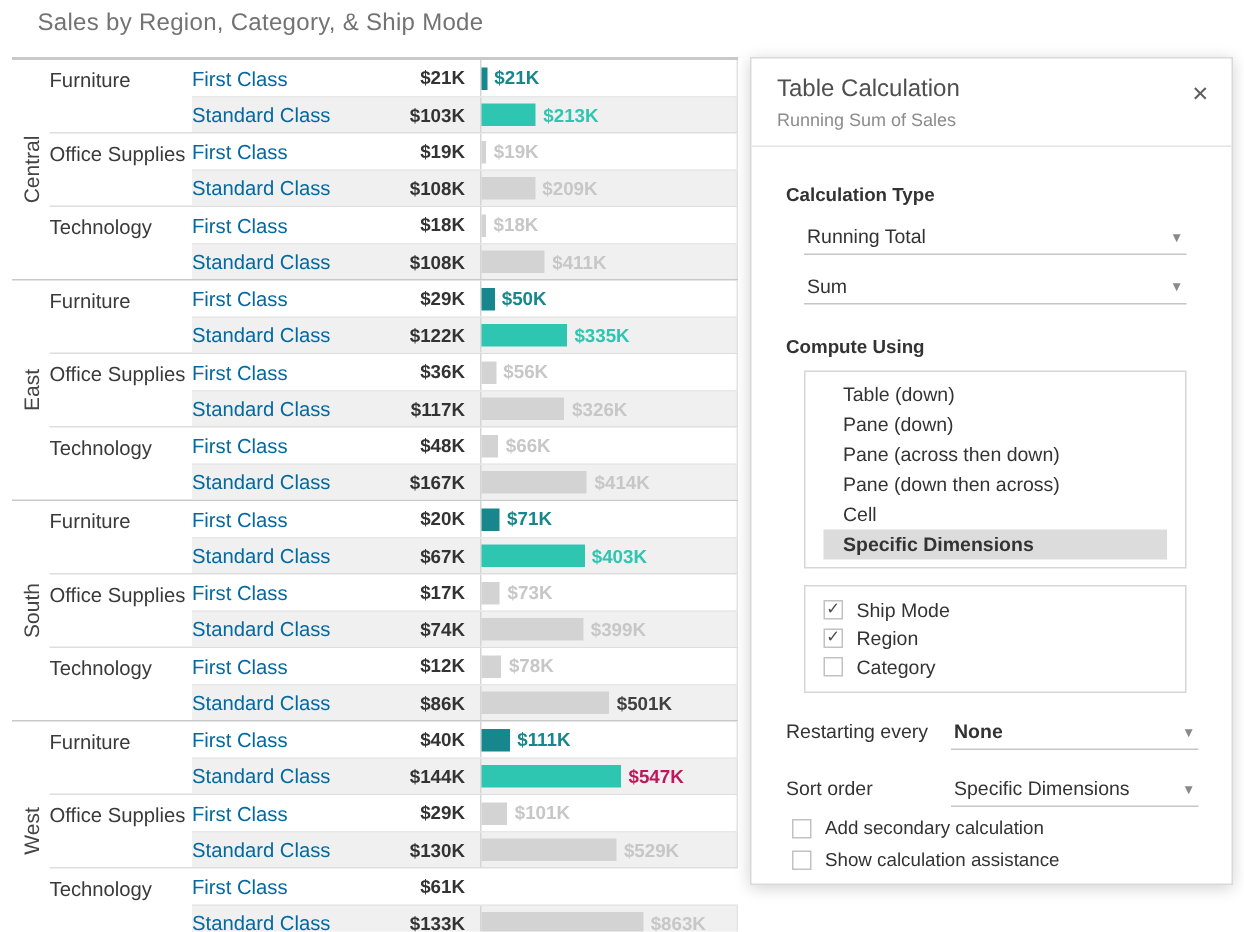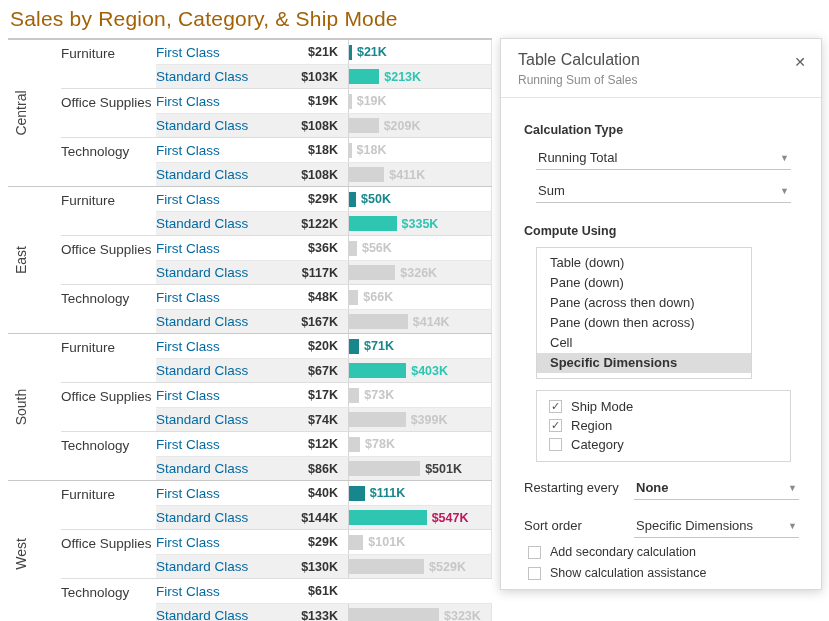--- a/index.html
+++ b/index.html
@@ -1,31 +1,31 @@
 <!DOCTYPE html>
 <html><head>
 <meta charset="utf-8">
 <style>
   * { box-sizing: border-box; margin: 0; padding: 0; }
   html,body { width:829px; height:621px; background:#ffffff; overflow:hidden;
     font-family:"Liberation Sans", sans-serif; position:relative; }
 
   
-  .viz-title { position:absolute; left:10px; top:7px; font-size:21px; color:#a16207; letter-spacing:.2px; }
+  .viz-title { position:absolute; left:25px; top:7px; font-size:16px; color:#737373; letter-spacing:.2px; }
 
   
   .viz { position:absolute; left:8px; top:38px; width:484px;
          border-top:2px solid #c9c9c9; border-bottom:2px solid #c9c9c9; }
   .region { display:flex; border-top:1px solid #c9c9c9; }
   .region:first-child { border-top:none; }
   .region-label { width:25px; position:relative; }
   .region-label span { position:absolute; top:50%; left:50%;
       transform:translate(-50%,-50%) rotate(-90deg); white-space:nowrap;
       font-size:14px; color:#444; }
-  .region-rows { flex:1;margin-left:28px; }
+  .region-rows { flex:1; }
   .cat-block { display:flex; border-top:1px solid #dedede; }
   .cat-block:first-child { border-top:none; }
   .cat-label { width:95px; padding:3px 4px 0 0; font-size:13.5px; color:#3a3a3a; line-height:21px; }
   .cat-rows { flex:1; }
   .row { display:flex; height:24px; align-items:center; }
   .row.banded { background:#f0f0f0; border-top:1px solid #e7e7e7; }
   .ship { width:128px; font-size:13.5px; color:#0369a1; }
   .sales { width:64px; text-align:right; padding-right:10px; font-size:12.5px; font-weight:bold; color:#333; }
   .barcell { flex:1; height:100%; border-left:1px solid #d5d5d5; border-right:1px solid #e4e4e4;
              display:flex; align-items:center; }
@@ -39,21 +39,21 @@
   .dlg-title { font-size:16px; color:#4f4f4f; }
   .dlg-sub { font-size:12px; color:#8c8c8c; margin-top:4px; }
   .dlg-close { position:absolute; right:13px; top:13px; font-size:14px; color:#5f5f5f; cursor:pointer; padding:2px; }
   .dlg-body { padding:25px 22px 0 23px; }
   .section-label { font-size:12.5px; font-weight:bold; color:#333; }
   .dropdown { margin:9px 0 0 12px; width:255px; border-bottom:1px solid #c6c6c6;
     padding:4px 2px; font-size:13px; color:#333; display:flex; align-items:center; cursor:pointer; }
   .dropdown .value { flex:1; }
   .caret { color:#8a8a8a; font-size:9px; }
   .gap { height:21px; }
-  .listbox { margin:9px 0 0 12px; width:216px; border:1px solid #d6d6d6; padding:5px 0; background:#fff; }
+  .listbox { margin:9px 0 0 12px; width:255px; border:1px solid #d6d6d6; padding:5px 12px; background:#fff; }
   .opt { height:20px; line-height:20px; padding:0 13px; font-size:13px; color:#333; cursor:pointer; }
   .opt.selected { background:#dcdcdc; font-weight:bold; }
   .dimbox { margin:11px 0 0 12px; width:255px; border:1px solid #d6d6d6; padding:6px 12px 7px 12px; background:#fff; }
   .dimrow { display:flex; align-items:center; height:19px; font-size:13px; color:#333; }
   .checkbox { width:13px; height:13px; border:1px solid #c2c2c2; background:#fff; margin-right:9px;
     font-size:11px; line-height:11px; text-align:center; color:#4d4d4d; cursor:pointer; flex:0 0 auto; }
   .formrow { display:flex; align-items:flex-end; margin-top:14px; font-size:13px; color:#333;justify-content:center; }
   .formrow .lbl { width:110px; padding-bottom:5px; }
   .formrow .dropdown { flex:1; margin:0; width:auto; }
   .bold { font-weight:bold; }
@@ -328,21 +328,21 @@
           <div class="cat-rows">
             <div class="row">
               <div class="ship">First Class</div>
               <div class="sales">$61K</div>
             </div>
             <div class="row banded">
               <div class="ship">Standard Class</div>
               <div class="sales">$133K</div>
               <div class="barcell">
                 <div class="bar" style="width: 63.4%; background: rgb(211, 211, 211);"></div>
-                <div class="barlabel" style="color: rgb(199, 199, 199);">$323K</div>
+                <div class="barlabel" style="color: rgb(199, 199, 199);">$863K</div>
               </div>
             </div>
           </div>
         </div>
       </div>
     </div>
   </div>
 
 <div class="dialog">
   <div class="dlg-header">

